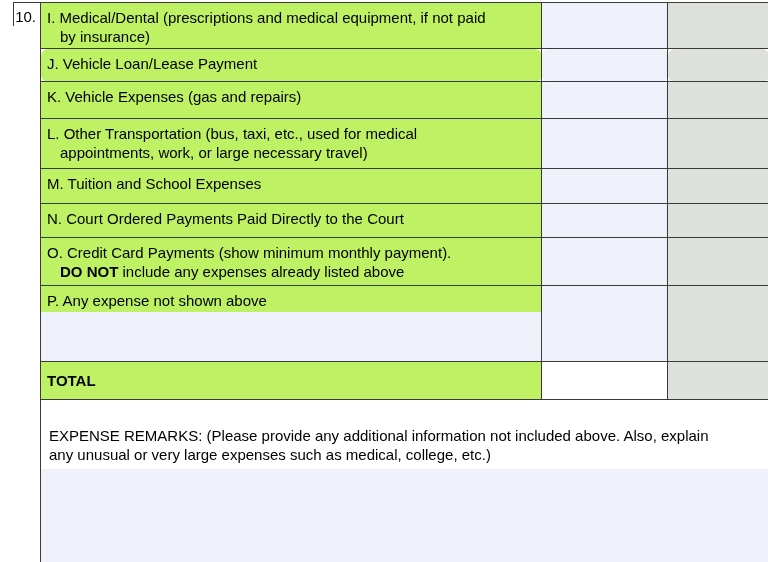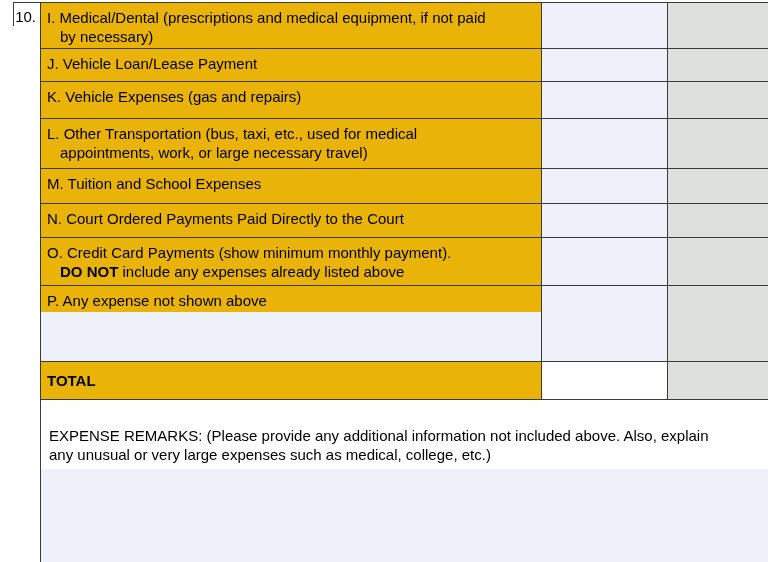--- a/index.html
+++ b/index.html
@@ -45,34 +45,34 @@
     width: 728px;
     border-collapse: collapse;
     table-layout: fixed;
   }
   table.expense td {
     border: 1px solid #3a3a3a;
     vertical-align: top;
     line-height: 19px;
     box-sizing: border-box;
   }
-  td.desc { background: #eab308; padding: 5px 6px 2px 6px; }
+  td.desc { background: #bef264; padding: 5px 6px 2px 6px; }
   .lbl-line { white-space: nowrap; overflow: hidden; }
   .lbl-line.indent { padding-left: 13px; }
   td.amount {
     background: #EEF0FA;
     padding: 5px 6px 2px 6px;
   }
   td.shaded {
     background: #DEE0DB;
     border-right: none;
     padding: 0;
   }
   tr.r-i  td { height: 44px; }
-  tr.r-j  td { height: 33px; }
+  tr.r-j  td { height: 33px; border-radius: 7px; }
   tr.r-k  td { height: 37px; margin-left: 32px; }
   tr.r-l  td { height: 50px; }
   tr.r-m  td { height: 35px; }
   tr.r-n  td { height: 34px; margin-top: 14px; }
   tr.r-o  td { height: 48px; margin-top: 46px; }
   tr.r-p  td { height: 76px; }
   tr.r-total td { height: 38px; }
   tr.r-remarks td { height: 163px; }
 
   td.desc-p { position: relative; padding: 0; margin-top: 10px; }
@@ -120,21 +120,21 @@
     <colgroup>
       <col style="width:501px">
       <col style="width:126px">
       <col style="width:101px">
     </colgroup>
 
     <tbody>
         <tr class="r-i">
       <td class="desc">
         <div class="lbl-line">I. Medical/Dental (prescriptions and medical equipment, if not paid</div>
-        <div class="lbl-line indent">by necessary)</div>
+        <div class="lbl-line indent">by insurance)</div>
       </td>
       <td class="amount"><span></span></td>
       <td class="shaded"></td>
     </tr>
 
     <tr class="r-j">
       <td class="desc">
         <div class="lbl-line">J. Vehicle Loan/Lease Payment</div>
       </td>
       <td class="amount"><span></span></td>

